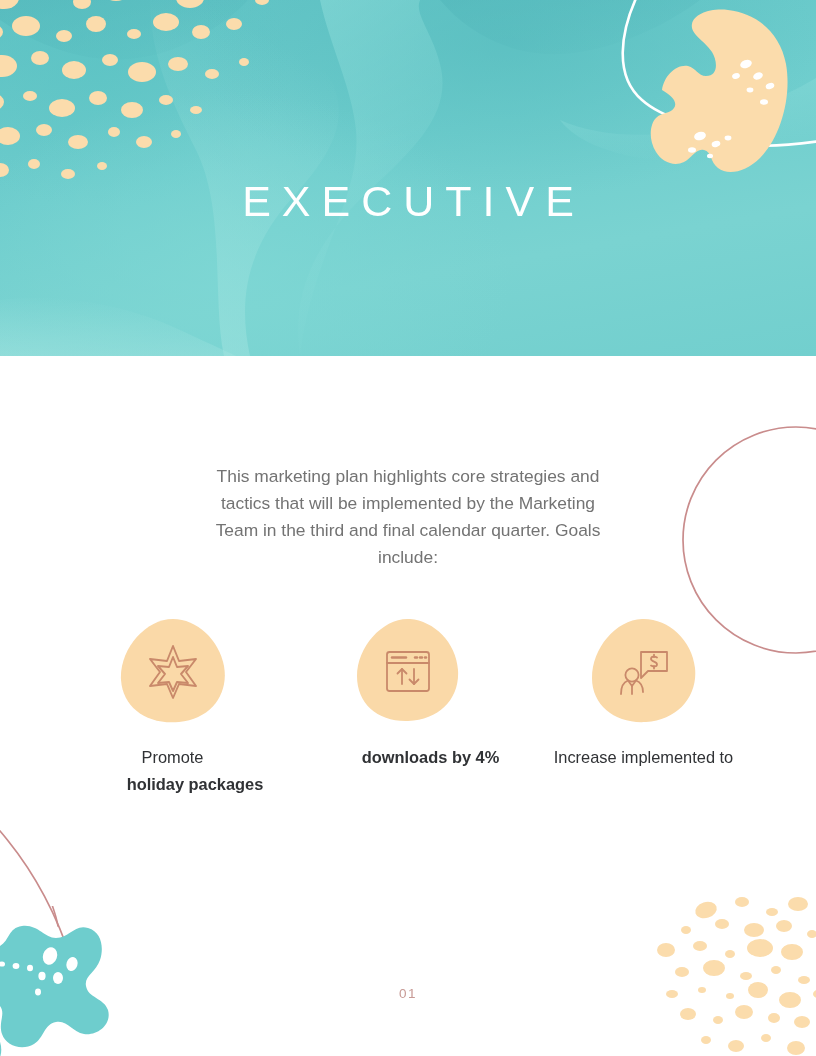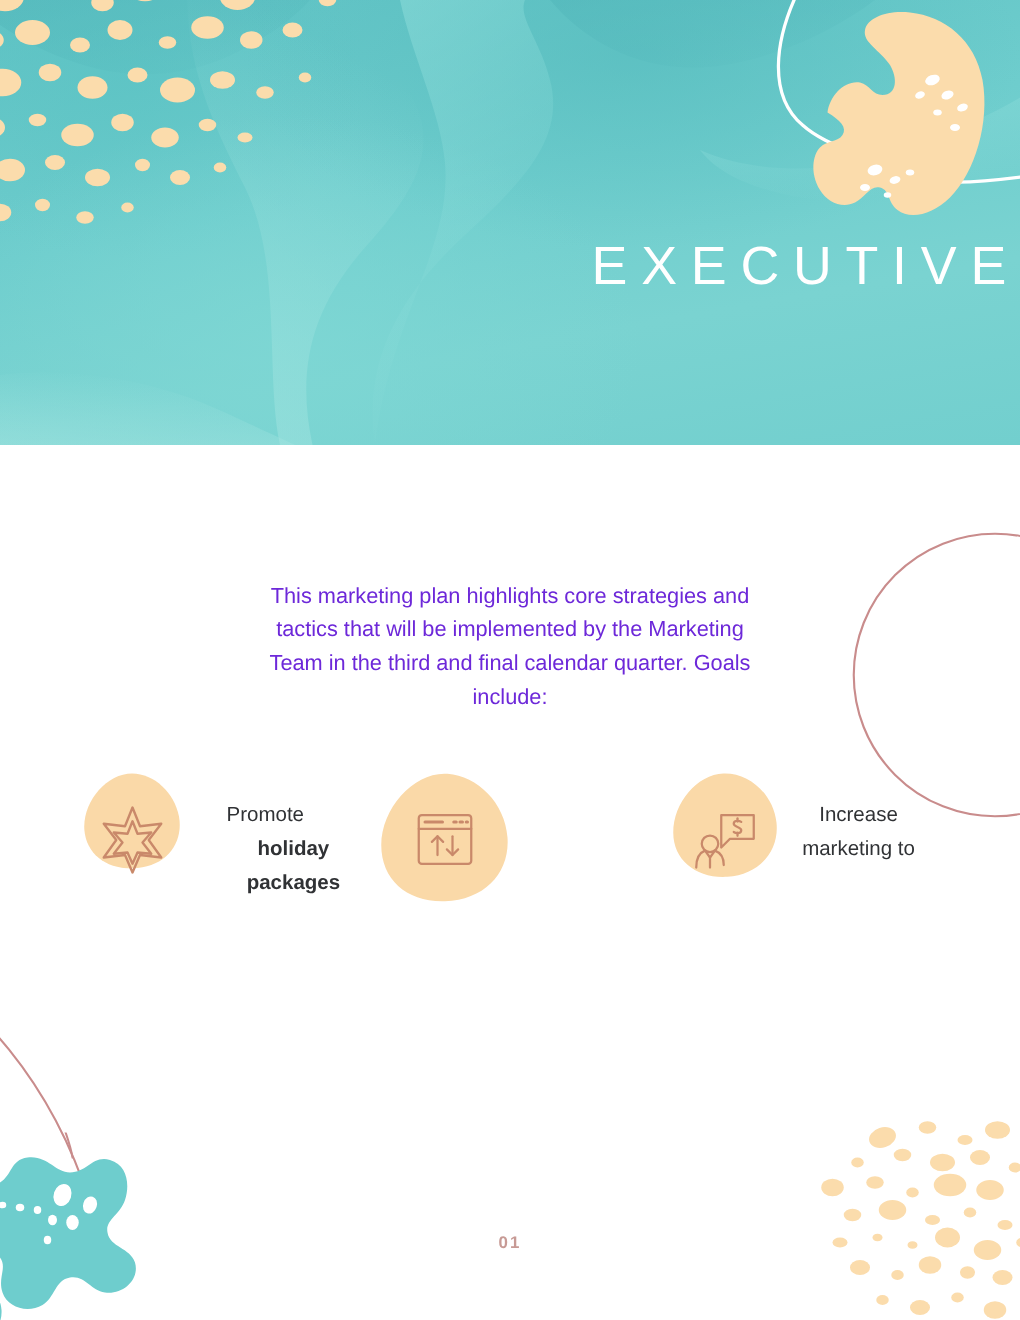--- a/index.html
+++ b/index.html
@@ -20,22 +20,22 @@
     background:
       radial-gradient(ellipse 460px 300px at 28% 78%, rgba(126,215,212,.85) 0%, rgba(126,215,212,0) 62%),
       radial-gradient(ellipse 520px 260px at 62% 12%, rgba(84,186,188,.55) 0%, rgba(84,186,188,0) 60%),
       radial-gradient(ellipse 300px 220px at 12% 18%, rgba(90,195,195,.55) 0%, rgba(90,195,195,0) 65%),
       linear-gradient(170deg, #5fc2c4 0%, #6ecdcd 42%, #7ad3d1 70%, #72cfce 100%);
   }
   .header .wash{position:absolute;inset:0;}
   .header .wash svg{display:block;width:100%;height:100%;}
 
   .title{
-    position:absolute;left:0;right:0;top:156px;
-    text-align:right;
+    position:absolute;left:0;right:0;top:144px;
+    text-align:center;
     color:#ffffff;
     font-size:43px;
     font-weight:300;
     letter-spacing:11px;
     line-height:57px;
     text-indent:11px;
     font-family:"Liberation Sans", sans-serif;
   }
   .title .l2{display:block;}
 
@@ -43,48 +43,48 @@
   .dots-tl{position:absolute;left:-14px;top:-16px;width:320px;height:200px;}
   .dots-br{position:absolute;right:-10px;bottom:-14px;width:190px;height:175px;}
 
   
   .hdr-art{position:absolute;left:600px;top:-10px;width:230px;height:220px;}
 
   
   .intro{
     position:absolute;left:208px;top:446px;width:400px;
     text-align:center;
-    color:#6d28d9;
+    color:#737373;
     font-size:17.4px;
     line-height:27px;
     font-weight:400;
   }
 
   .cards{
     position:absolute;left:66px;top:618px;width:684px;
     display:flex;justify-content:space-between;align-items:flex-start;
   }
-  .card{width:213px;display:flex;flex-direction:row;}
+  .card{width:213px;display:flex;flex-direction:column;align-items:center;}
   .blob{width:108px;height:105px;position:relative;display:flex;align-items:center;justify-content:center;}
   .blob svg{position:absolute;left:0;top:0;}
   .blob .glyph{position:relative;width:58px;height:58px;}
   .cap{margin-top:21px;text-align:center;color:#303235;font-size:16.4px;line-height:27px;}
   .cap .b{font-weight:700;display:block;margin-left:45px;}
   .cap .n{font-weight:400;display:block;}
 
   
   .arc-right{position:absolute;right:-96px;top:424px;width:232px;height:232px;}
   .arc-left{position:absolute;left:-88px;top:762px;width:216px;height:216px;}
   .leaf-bl{position:absolute;left:-54px;top:906px;width:190px;height:160px;}
   .dots-bottom-right{position:absolute;right:-8px;bottom:-10px;width:180px;height:170px;}
 
   .pageno{
     position:absolute;left:0;right:0;top:986px;
     text-align:center;color:#c79a95;font-size:13.5px;letter-spacing:1.6px;
-    font-weight:700;
+    font-weight:400;
   }
 </style>
 </head>
 <body>
 
 <div class="page">
 
   <div class="header">
 
     <div class="wash">
@@ -310,20 +310,21 @@
               <line x1="46" y1="15.5" x2="47" y2="15.5" stroke-width="2.4"></line>
               <line x1="23" y1="42" x2="23" y2="27"></line>
               <polyline points="18.5,31.5 23,27 27.5,31.5"></polyline>
               <line x1="35" y1="27" x2="35" y2="42"></line>
               <polyline points="30.5,37.5 35,42 39.5,37.5"></polyline>
             </g>
           </svg>
         </div>
       </div>
       <div class="cap">
+        <span class="b">downloads by 4%</span>
       </div>
     </div>
 
     <div class="card">
       <div class="blob">
         <svg viewBox="0 0 108 105" xmlns="http://www.w3.org/2000/svg">
           <path d="M52,1 C78,0 102,22 105,50 C108,78 88,102 56,104 C26,106 2,88 2,60 C2,30 26,2 52,1 Z" fill="#fad9a8"></path>
         </svg>
         <div class="glyph">
           <svg viewBox="0 0 58 58" xmlns="http://www.w3.org/2000/svg">
@@ -333,21 +334,21 @@
               <line x1="39" y1="12.6" x2="39" y2="15.2"></line>
               <line x1="39" y1="24" x2="39" y2="26.6"></line>
               <circle cx="17" cy="33" r="6.6"></circle>
               <path d="M6,52 C6,44 9,40 13,38.5 L17,44 L21,38.5 C25,40 28,44 28,50"></path>
               <line x1="17" y1="44" x2="17" y2="52"></line>
             </g>
           </svg>
         </div>
       </div>
       <div class="cap">
-        <span class="n">Increase marketing to</span>
+        <span class="n">Increase implemented to</span>
       </div>
     </div>
 
   </div>
 
   <div class="pageno">01</div>
 
 </div>
 
 </body></html>

